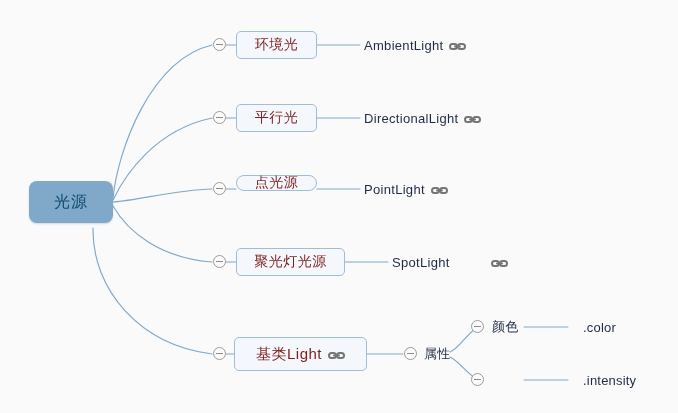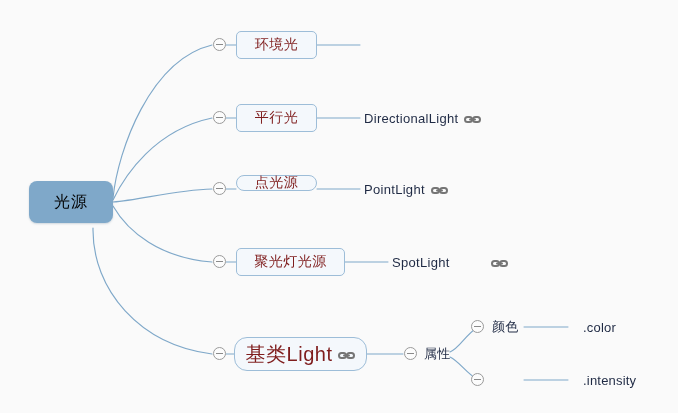--- a/index.html
+++ b/index.html
@@ -27,21 +27,21 @@
     position: absolute;
     display: flex;
     align-items: center;
     box-sizing: border-box;
     white-space: nowrap;
   }
   
   .root-node {
     background: #7fa8c9;
     border-radius: 8px;
-    color: #000000;
+    color: #0c4a6e;
     font-size: 16px;
     justify-content: center;
     letter-spacing: 1px;
     box-shadow: 0 1px 2px rgba(80,110,140,.25);
   }
   
   .box-node {
     background: #f4f8fc;
     border: 1px solid #9dbdd8;
     border-radius: 5px;
@@ -125,20 +125,32 @@
   </svg>
 
   <div class="node root-node" style="left:29px; top:181px; width:84px; height:42px;">
     <span>光源</span>
   </div>
 
   <div class="toggle" style="left:213px; top:38px;"></div>
   <div class="node box-node" style="left:236px; top:31px; width:81px; height:28px;">
     <span>环境光</span>
   </div>
+  <div class="node text-node" style="left:364px; top:33px; height:24px;">
+    <span>AmbientLight</span>
+    <span class="link-icon">
+      <svg viewBox="0 0 34 22" width="17" height="11" xmlns="http://www.w3.org/2000/svg">
+        <g fill="none" stroke="#757575" stroke-width="4" stroke-linecap="round">
+          <rect x="2" y="6" width="14" height="10" rx="5"></rect>
+          <rect x="18" y="6" width="14" height="10" rx="5"></rect>
+          <line x1="12" y1="11" x2="22" y2="11"></line>
+        </g>
+      </svg>
+    </span>
+  </div>
 
   <div class="toggle" style="left:213px; top:111px;"></div>
   <div class="node box-node" style="left:236px; top:104px; width:81px; height:28px;">
     <span>平行光</span>
   </div>
   <div class="node text-node" style="left:364px; top:106px; height:24px;justify-content:space-between;">
     <span>DirectionalLight</span>
     <span class="link-icon">
       <svg viewBox="0 0 34 22" width="17" height="11" xmlns="http://www.w3.org/2000/svg">
         <g fill="none" stroke="#757575" stroke-width="4" stroke-linecap="round">
@@ -178,21 +190,21 @@
         <g fill="none" stroke="#757575" stroke-width="4" stroke-linecap="round">
           <rect x="2" y="6" width="14" height="10" rx="5"></rect>
           <rect x="18" y="6" width="14" height="10" rx="5"></rect>
           <line x1="12" y1="11" x2="22" y2="11"></line>
         </g>
       </svg>
     </span>
   </div>
 
   <div class="toggle" style="left:213px; top:347px;"></div>
-  <div class="node box-node" style="left:234px; top:337px; width:133px; height:34px; font-size:20px;border-radius:13px;">
+  <div class="node box-node" style="left:234px; top:337px; width:133px; height:34px; font-size:15px;">
     <span>基类Light</span>
     <span class="link-icon">
       <svg viewBox="0 0 34 22" width="17" height="11" xmlns="http://www.w3.org/2000/svg">
         <g fill="none" stroke="#757575" stroke-width="4" stroke-linecap="round">
           <rect x="2" y="6" width="14" height="10" rx="5"></rect>
           <rect x="18" y="6" width="14" height="10" rx="5"></rect>
           <line x1="12" y1="11" x2="22" y2="11"></line>
         </g>
       </svg>
     </span>

